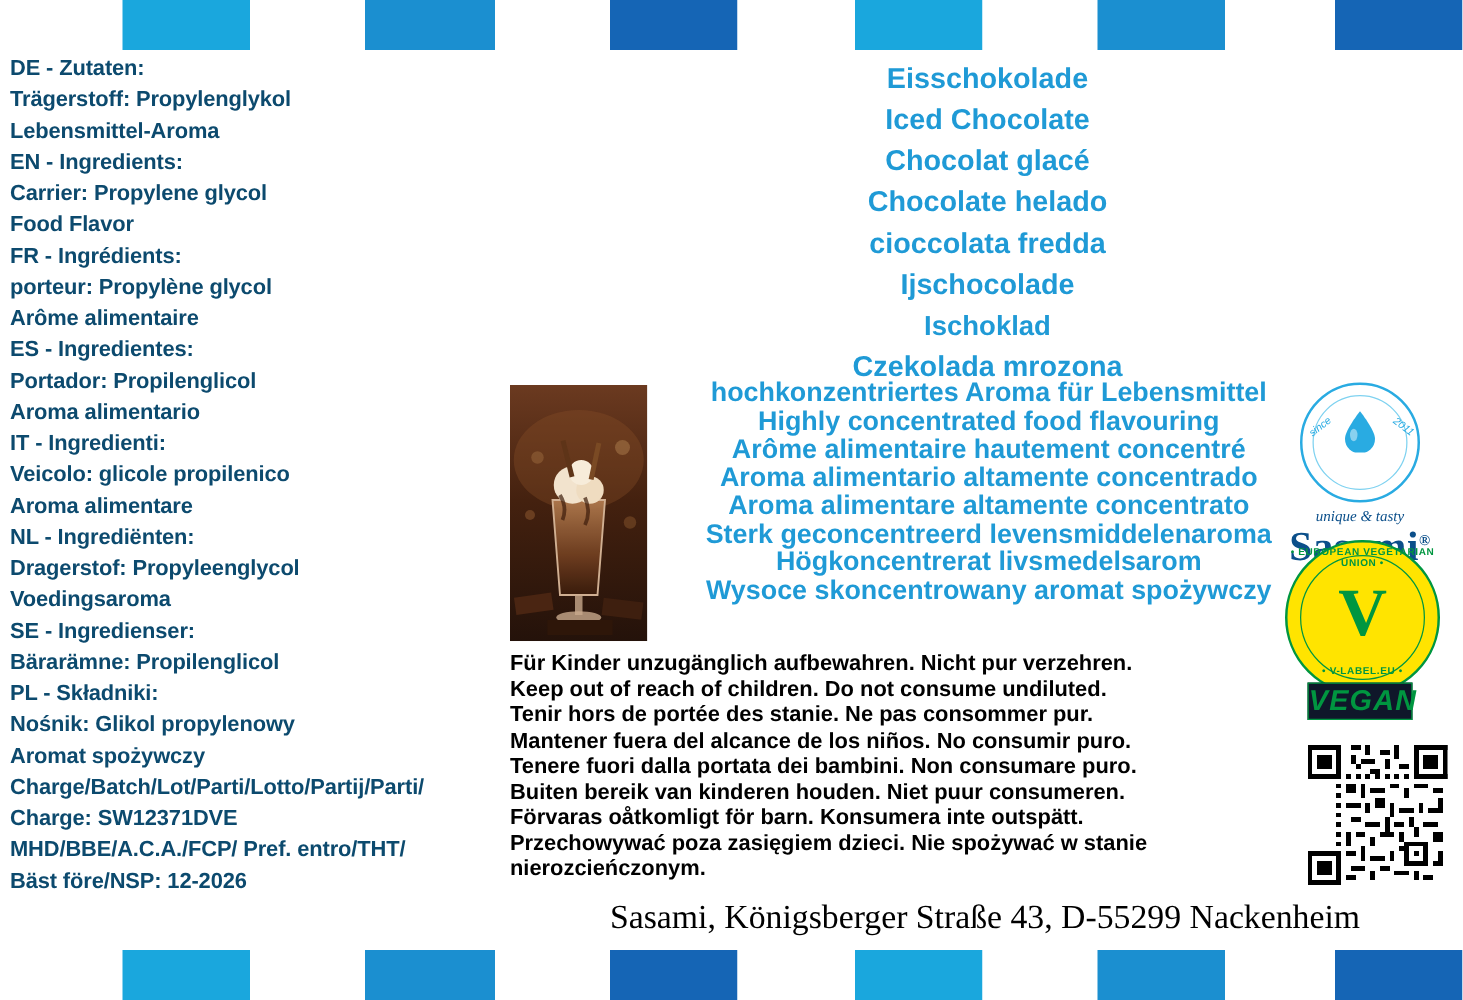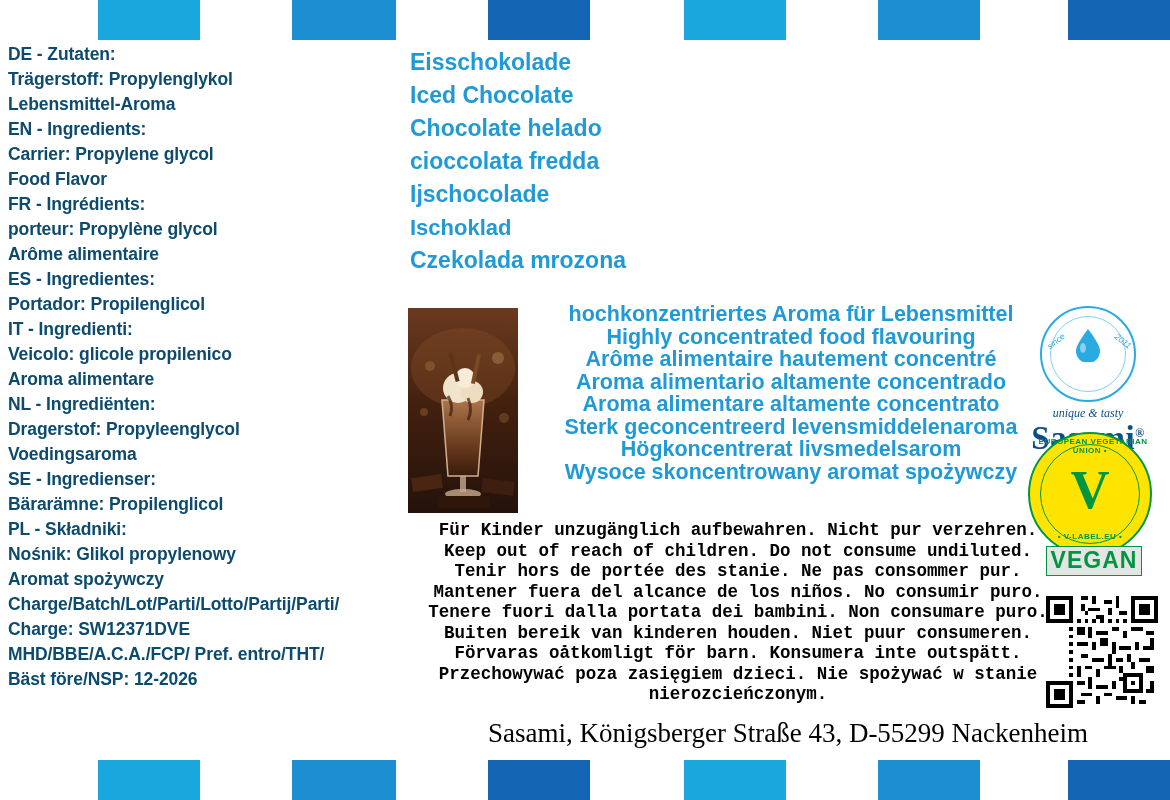--- a/index.html
+++ b/index.html
@@ -44,20 +44,21 @@
     white-space: nowrap;
     letter-spacing: -0.1px;
   }
 
   
   .names {
     position: absolute;
     left: 410px;
     top: 46px;
     width: 760px;
+    text-align: center;
   }
   .name-line {
     color: #1f9ad6;
     font-weight: bold;
     line-height: 33px;
     white-space: nowrap;
   }
   .name-line.n0 { font-size: 23px; }
   .name-line.n1 { font-size: 23px; }
   .name-line.n2 { font-size: 23px; }
@@ -94,22 +95,20 @@
     border: 0;
   }
   .photo svg { display: block; }
 
   
   .warnings {
     position: absolute;
     left: 408px;
     top: 520px;
     width: 660px;
-    text-align: center;
-    font-family: Liberation Mono, monospace;
   }
   .warn-line {
     color: #000000;
     font-weight: bold;
     font-size: 17.5px;
     line-height: 20.5px;
     white-space: nowrap;
   }
 
   
@@ -233,29 +232,30 @@
     font-size: 8px;
     font-weight: bold;
     color: #009640;
     letter-spacing: 0.5px;
   }
   .vlabel .arc-top { top: 5px; }
   .vlabel .arc-bottom { top: 100px; }
   .vlabel .vegan-bar {
     position: absolute;
     left: 26px; top: 114px;
-    width: 96px; height: 30px;
-    background: #e5e5e5;
+    width: 84px; height: 30px;
+    background: #0f172a;
     border: 1.5px solid #009640;
     color: #009640;
     font-weight: bold;
     font-size: 23px;
     text-align: center;
     line-height: 27px;
     letter-spacing: 1px;
+    font-style: italic;
   }
 
   
   .qr {
     position: absolute;
     left: 1046px;
     top: 596px;
     width: 112px;
     height: 112px;
     background: #ffffff;
@@ -287,40 +287,42 @@
       <div class="ing-line">Trägerstoff: Propylenglykol</div>
       <div class="ing-line">Lebensmittel-Aroma</div>
       <div class="ing-line">EN - Ingredients:</div>
       <div class="ing-line">Carrier: Propylene glycol</div>
       <div class="ing-line">Food Flavor</div>
       <div class="ing-line">FR - Ingrédients:</div>
       <div class="ing-line">porteur: Propylène glycol</div>
       <div class="ing-line">Arôme alimentaire</div>
       <div class="ing-line">ES - Ingredientes:</div>
       <div class="ing-line">Portador: Propilenglicol</div>
+      <div class="ing-line">Aroma alimentario</div>
       <div class="ing-line">IT - Ingredienti:</div>
       <div class="ing-line">Veicolo: glicole propilenico</div>
       <div class="ing-line">Aroma alimentare</div>
       <div class="ing-line">NL - Ingrediënten:</div>
       <div class="ing-line">Dragerstof: Propyleenglycol</div>
       <div class="ing-line">Voedingsaroma</div>
       <div class="ing-line">SE - Ingredienser:</div>
       <div class="ing-line">Bärarämne: Propilenglicol</div>
       <div class="ing-line">PL - Składniki:</div>
       <div class="ing-line">Nośnik: Glikol propylenowy</div>
       <div class="ing-line">Aromat spożywczy</div>
       <div class="ing-line">Charge/Batch/Lot/Parti/Lotto/Partij/Parti/</div>
       <div class="ing-line">Charge: SW12371DVE</div>
       <div class="ing-line">MHD/BBE/A.C.A./FCP/ Pref. entro/THT/</div>
       <div class="ing-line">Bäst före/NSP: 12-2026</div>
     </div>
 
   <div class="names">
       <div class="name-line n0">Eisschokolade</div>
       <div class="name-line n1">Iced Chocolate</div>
+      <div class="name-line n2">Chocolat glacé</div>
       <div class="name-line n3">Chocolate helado</div>
       <div class="name-line n4">cioccolata fredda</div>
       <div class="name-line n5">Ijschocolade</div>
       <div class="name-line n6">Ischoklad</div>
       <div class="name-line n7">Czekolada mrozona</div>
     </div>
 
   <div class="photo">
     <svg width="110" height="205" viewBox="0 0 110 205">
       <defs>

